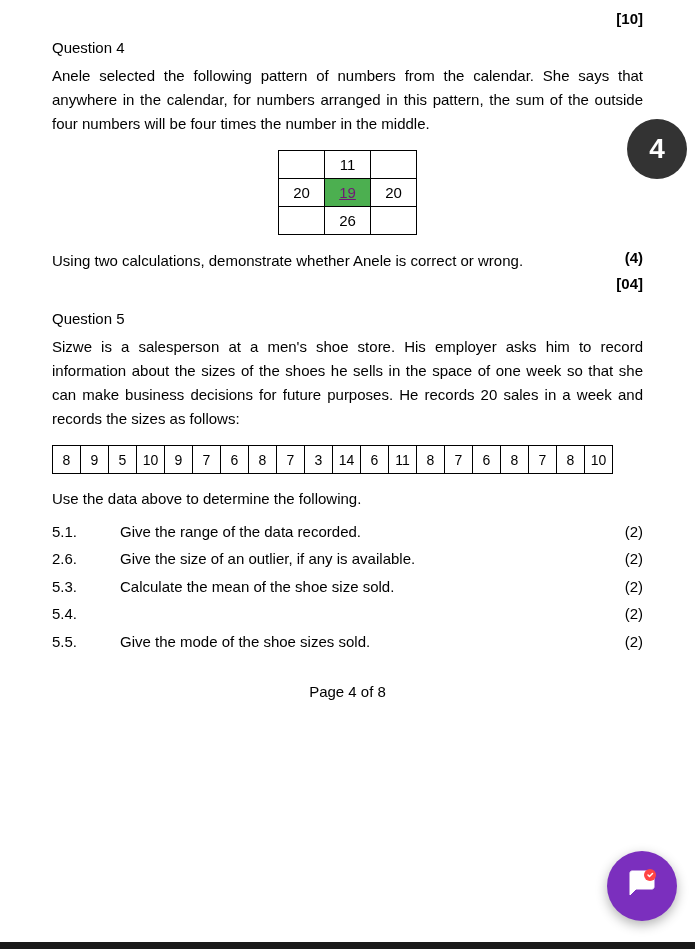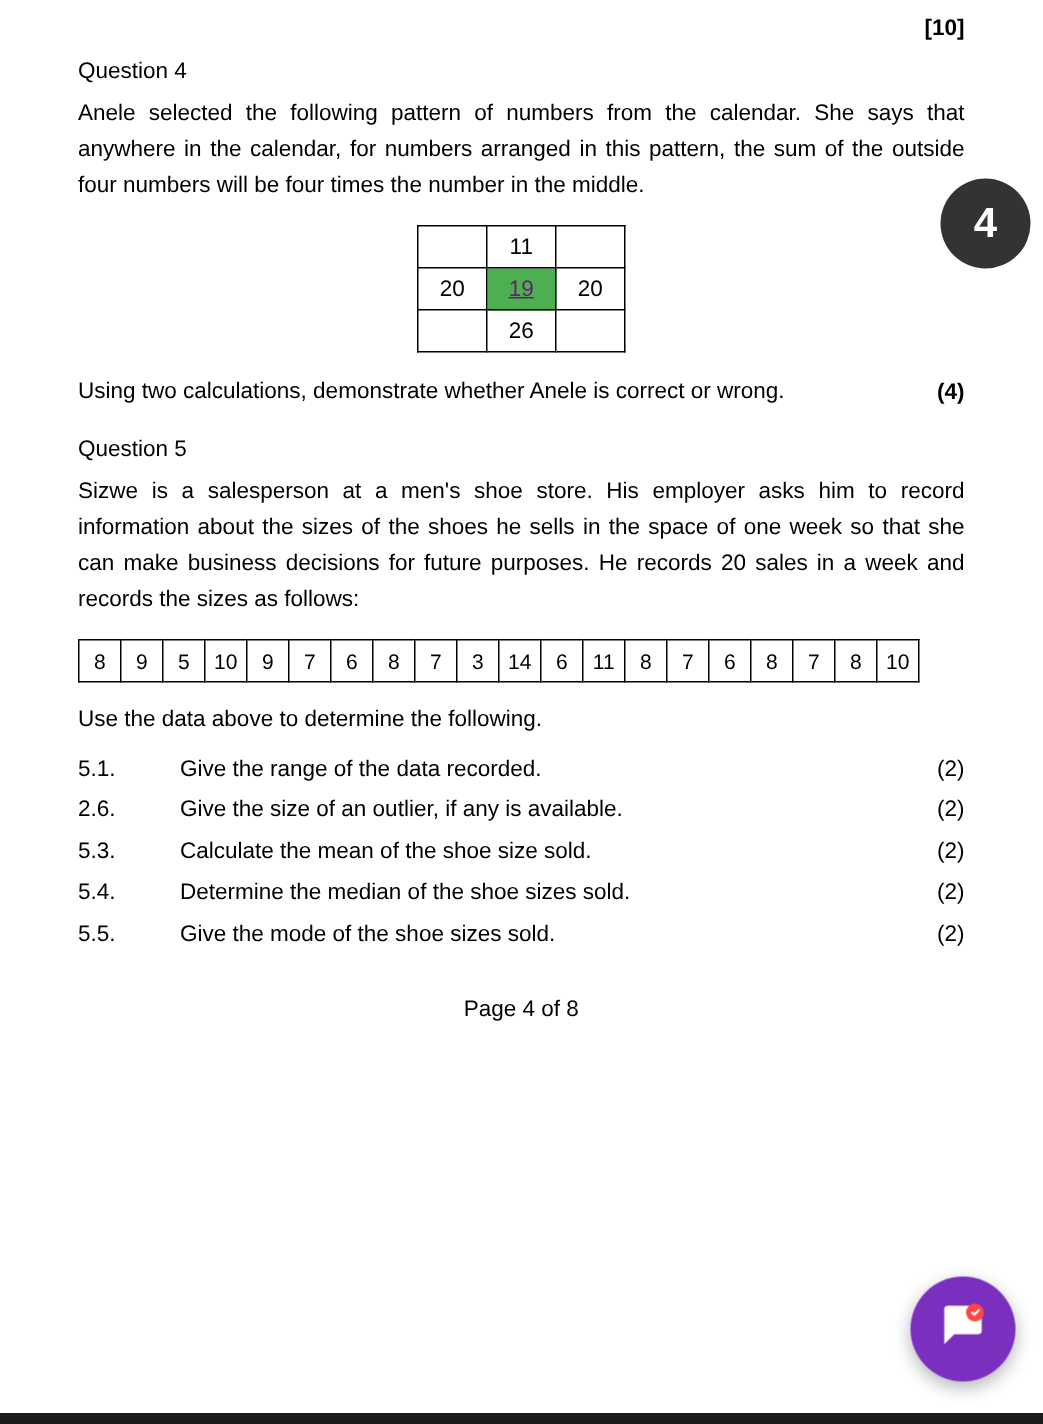--- a/index.html
+++ b/index.html
@@ -237,25 +237,28 @@
           <td></td>
         </tr>
       </tbody>
         </table>
     </div>
 
     <div class="number-badge" style="position:absolute; right:-44px; top:80px;">
       <span>4</span>
     </div>
 
-    <div style="display:flex; justify-content:space-between; align-items:center;">
+    <div style="display:flex; justify-content:space-between; align-items:flex-start;">
       <div class="question-text">
         <span>Using two calculations, demonstrate whether Anele is correct or wrong.</span>
       </div>
       <span class="score-bracket" style="white-space:nowrap; margin-left:8px;">(4)</span>
+    </div>
+    <div style="display:flex; justify-content:flex-end; margin-top:2px;">
+      <span class="score-bracket">[04]</span>
     </div>
   </div>
 
   <div class="question-block">
     <div class="question-title">Question 5</div>
     <div class="question-text">
       <span>Sizwe is a salesperson at a men's shoe store. His employer asks him to record information about the sizes of the shoes he sells in the space of one week so that she can make business decisions for future purposes. He records 20 sales in a week and records the sizes as follows:</span>
     </div>
 
     <div class="sizes-table-container">
@@ -309,21 +312,20 @@
       <div class="sub-question-row">
         <div class="sub-question-left">
           <span class="sub-num">5.3.</span>
           <span class="sub-text">Calculate the mean of the shoe size sold.</span>
         </div>
         <span class="sub-score">(2)</span>
       </div>
       <div class="sub-question-row">
         <div class="sub-question-left">
           <span class="sub-num">5.4.</span>
-          <span class="sub-text">Determine the median of the shoe sizes sold.</span>
         </div>
         <span class="sub-score">(2)</span>
       </div>
       <div class="sub-question-row">
         <div class="sub-question-left">
           <span class="sub-num">5.5.</span>
           <span class="sub-text">Give the mode of the shoe sizes sold.</span>
         </div>
         <span class="sub-score">(2)</span>
       </div>

